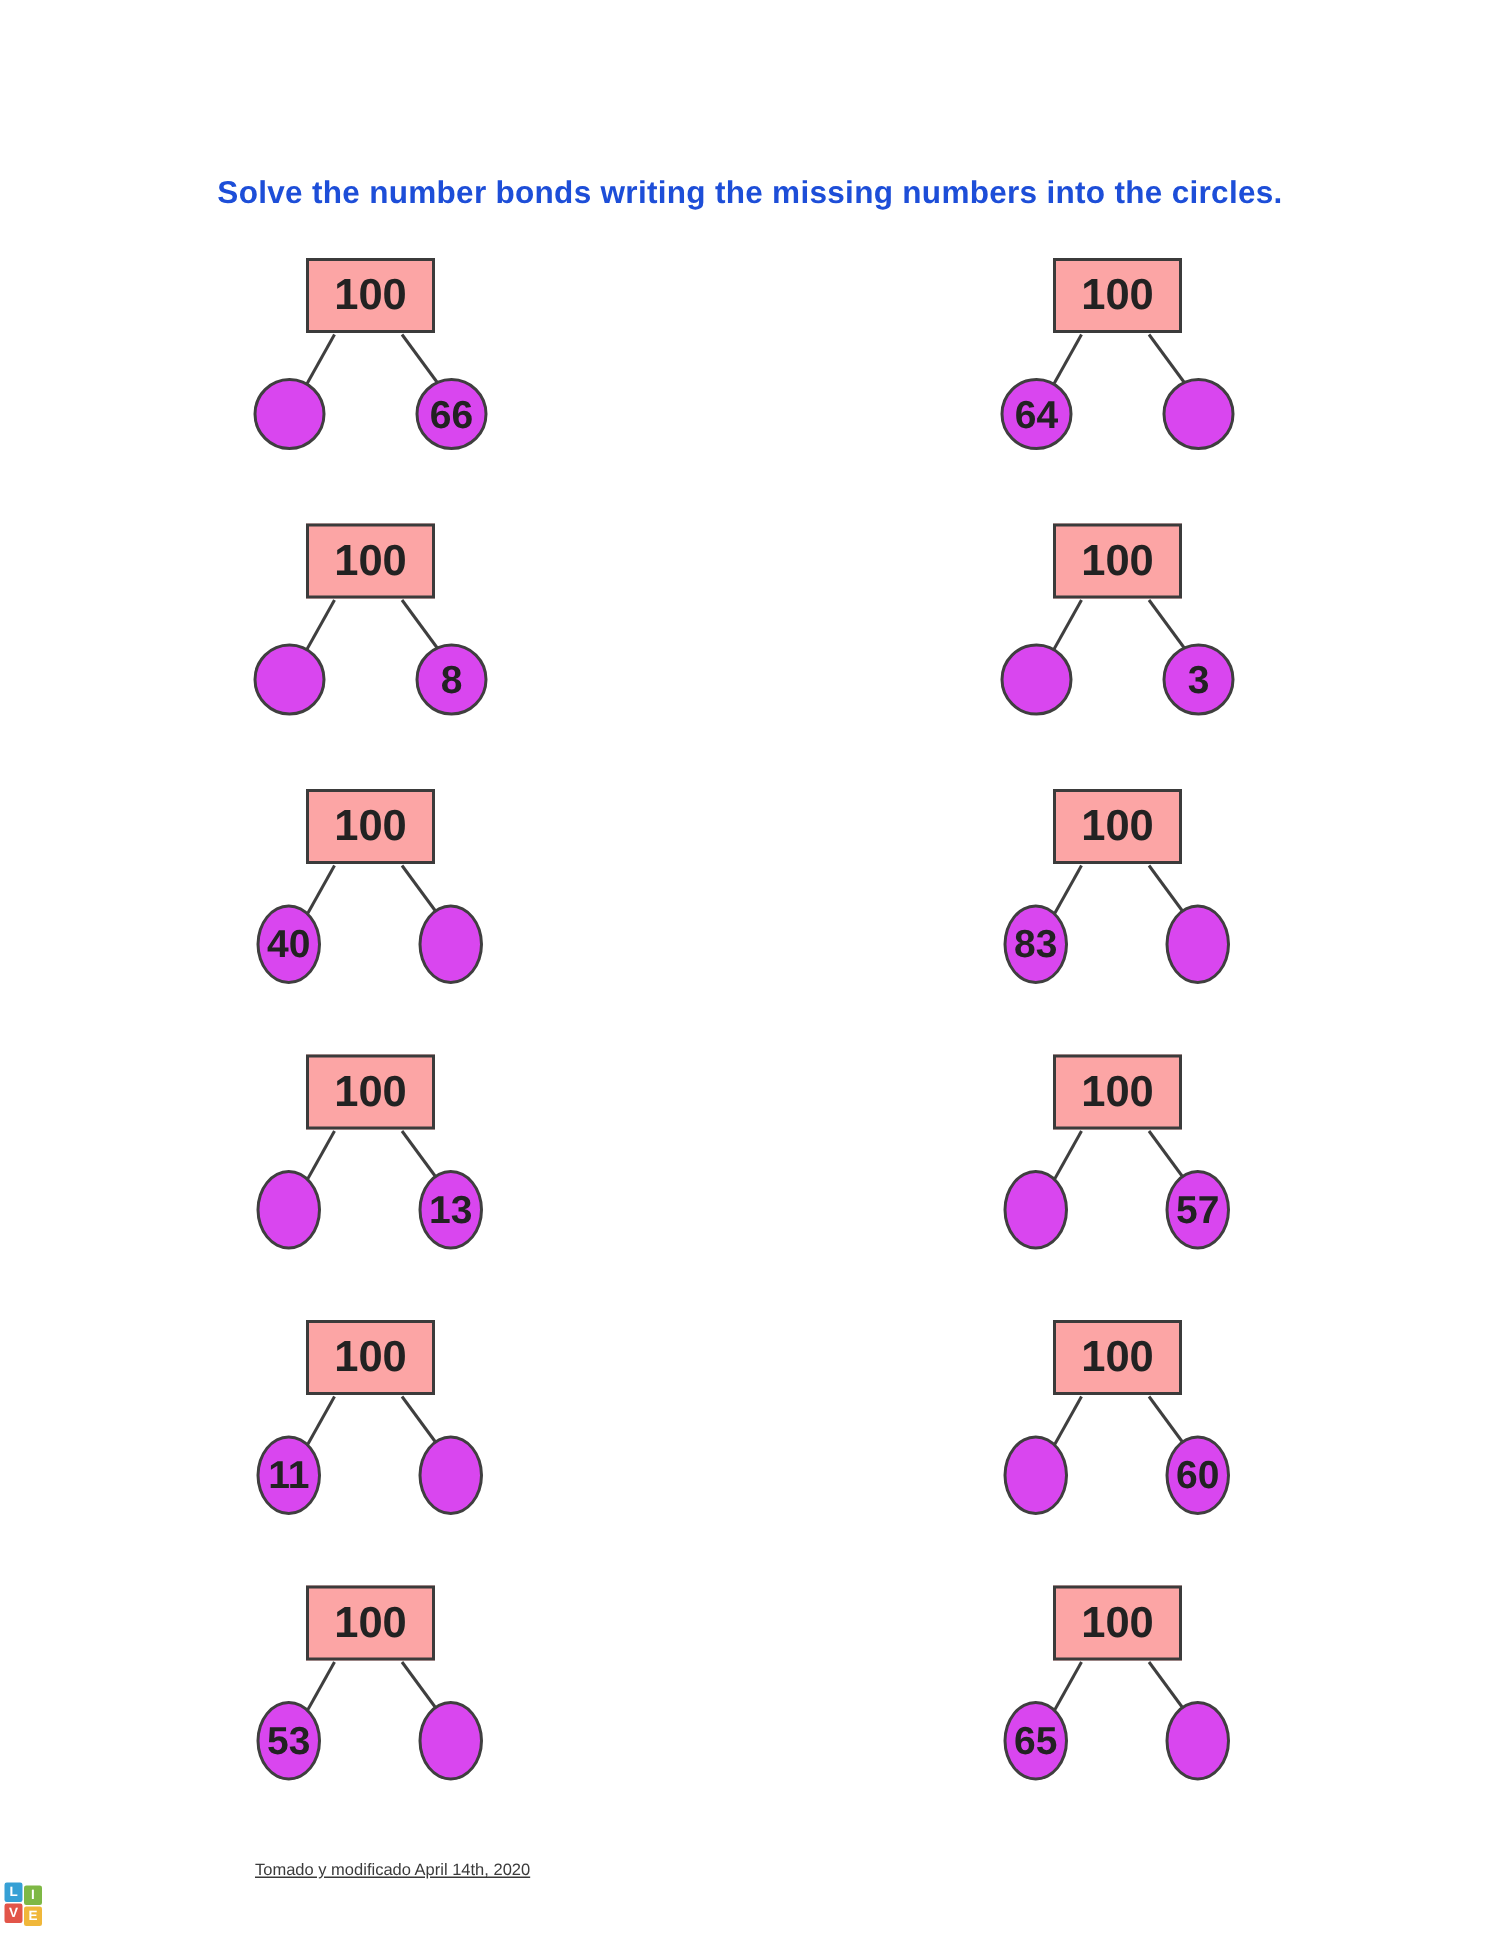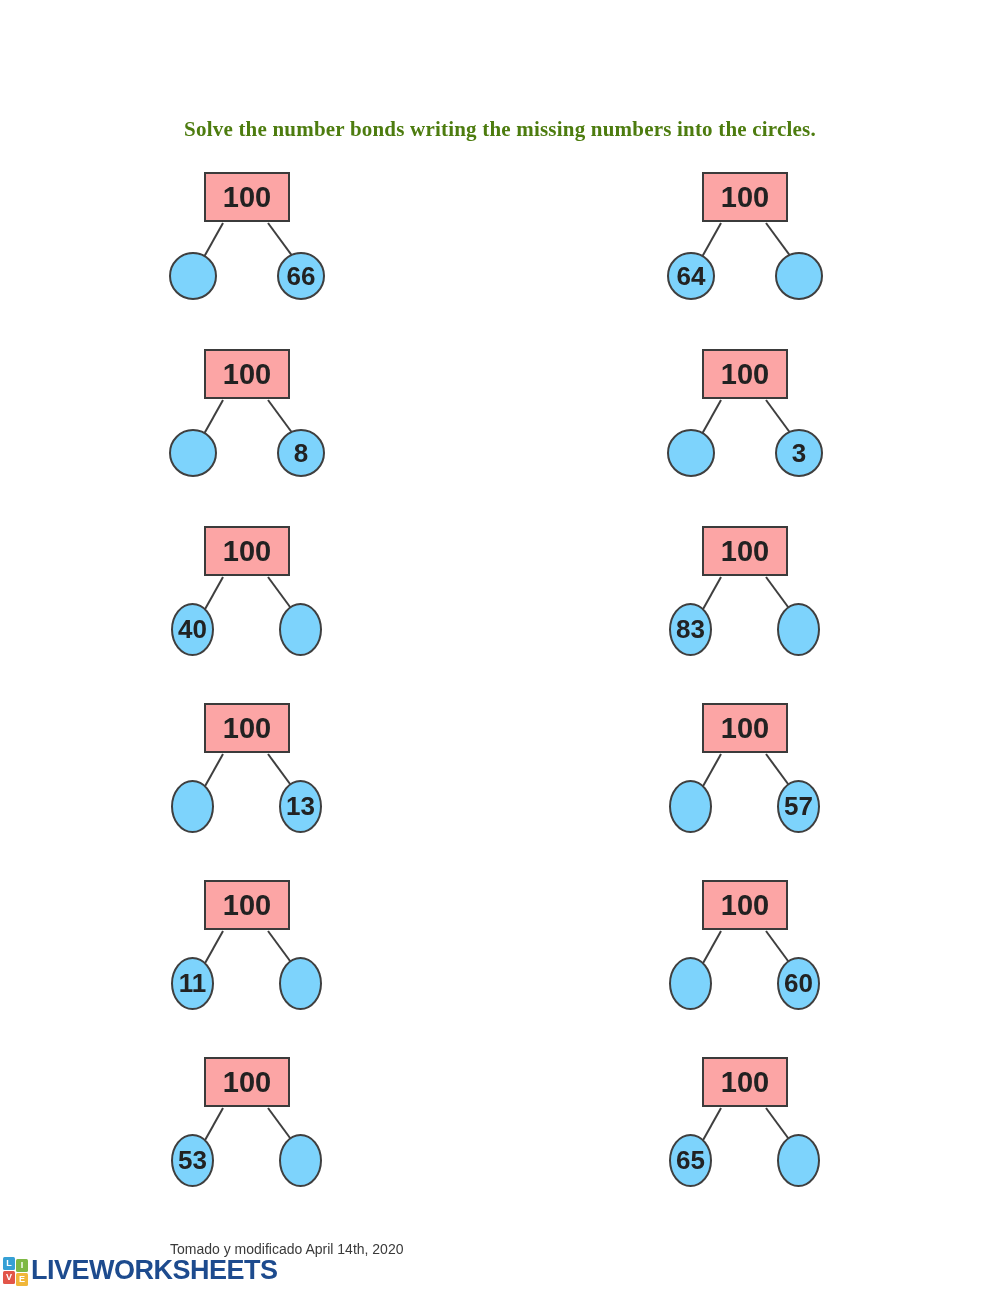--- a/index.html
+++ b/index.html
@@ -52,39 +52,40 @@
     font-weight: bold;
     color: #222222;
   }
   .circle {
     position: absolute;
     width: 48px;
     height: 48px;
     top: 80px;
     border: 2px solid #3f3f3f;
     border-radius: 50%;
-    background: #7dd3fc;
+    background: #d946ef;
     display: flex;
     align-items: center;
     justify-content: center;
     font-size: 26px;
     font-weight: bold;
     color: #222222;
   }
   .circle.left  { left: 22px; }
   .circle.right { left: 130px; }
   .bond.oval .circle { width: 43px; height: 53px; top: 77px; }
   .bond.oval .circle.left  { left: 24px; }
   .bond.oval .circle.right { left: 132px; }
   .footer-note {
     position: absolute;
     top: 1241px;
-    font-size: 14px;
+    font-size: 11px;
     color: #3a3a3a;
     white-space: nowrap;
+    text-decoration: underline;
   }
   .footer-note.src { left: 170px; }
   .footer-note.ret { left: 345px; }
   .logo {
     position: absolute;
     left: 3px;
     top: 1255px;
     display: flex;
     align-items: center;
     gap: 3px;
@@ -112,21 +113,21 @@
     font-size: 27px;
     font-weight: bold;
     letter-spacing: -0.5px;
   }
 </style>
 </head>
 <body>
 
 <div class="sheet">
 
-  <div class="title" style="color: #4d7c0f; font-family: Liberation Serif, serif;">Solve the number bonds writing the missing numbers into the circles.</div>
+  <div class="title" style="color: #1d4ed8;">Solve the number bonds writing the missing numbers into the circles.</div>
 
   <div id="bonds-container">
       <div class="bond" style="left: 147px; top: 172px;">
       <svg class="bond-lines" viewBox="0 0 200 140" width="200" height="140" xmlns="http://www.w3.org/2000/svg">
         <line x1="76" y1="51" x2="57" y2="85"></line>
         <line x1="121" y1="51" x2="146" y2="85"></line>
       </svg>
       <div class="sum-box">
         <span>100</span>
       </div>
@@ -306,16 +307,15 @@
 
   <div class="footer-note src">Tomado y modificado April 14th, 2020</div>
 
   <a class="logo">
     <span class="logo-icon">
       <span class="logo-block" style="background: rgb(54, 160, 213);">L</span>
       <span class="logo-block" style="background: rgb(126, 184, 69);">I</span>
       <span class="logo-block" style="background: rgb(226, 85, 73);">V</span>
       <span class="logo-block" style="background: rgb(240, 183, 58);">E</span>
     </span>
-    <span class="logo-text" style="color: rgb(29, 75, 142);">LIVEWORKSHEETS</span>
   </a>
 
 </div>
 
 </body></html>

